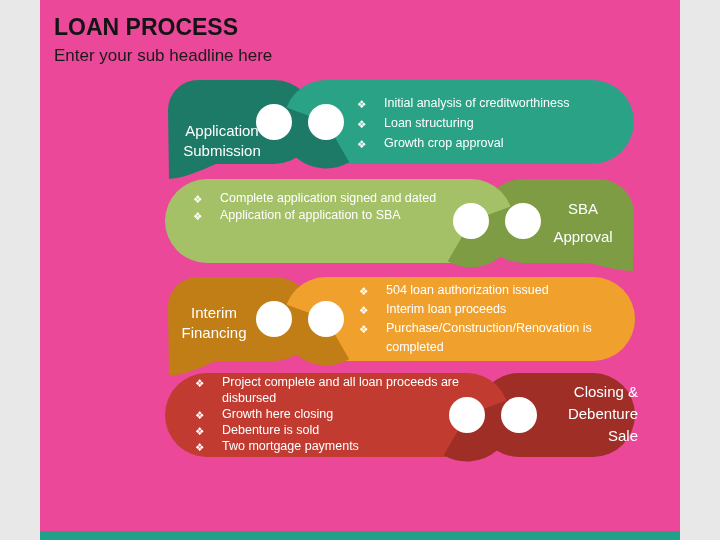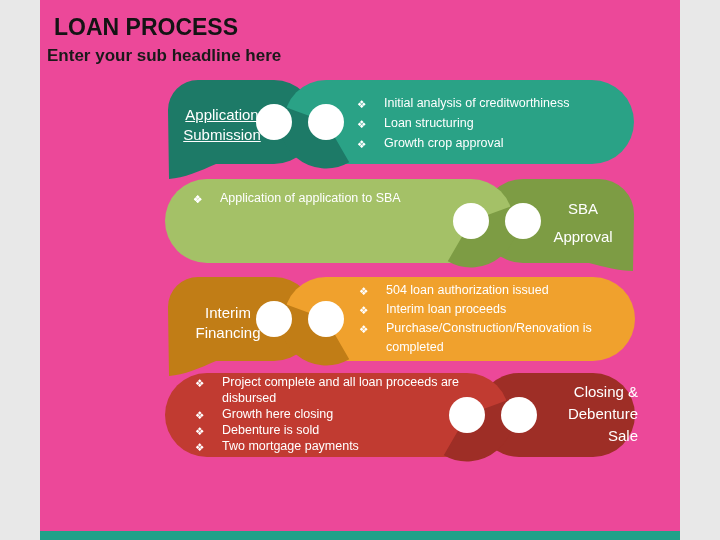--- a/index.html
+++ b/index.html
@@ -5,47 +5,47 @@
   html,body { margin:0; padding:0; background:#e8e8e8; }
   .slide {
     position:relative; width:640px; height:540px; background:#ec4899;
     font-family:"Liberation Sans", sans-serif; overflow:hidden; margin:0 auto;
   }
   .title {
     position:absolute; left:14px; top:14px; font-size:23px; font-weight:700;
     color:#141414; letter-spacing:0;
   }
   .subtitle {
-    position:absolute; left:7px; top:46px; font-size:17px; font-weight:700;
+    position:absolute; left:14px; top:46px; font-size:17px; font-weight:400;
     color:#1a1a1a;
   }
   .rowsvg { position:absolute; }
   .plabel {
     position:absolute; color:#ffffff; font-size:15px; line-height:20px;
     text-align:center; z-index:5;
   }
   ul.bullets {
     position:absolute; list-style:none; margin:0; padding:0; z-index:5;
     color:#ffffff; font-size:12.5px;
   }
   ul.bullets li { position:relative; padding-left:28px; }
   ul.bullets .blt {
     position:absolute; left:1px; top:1px; font-size:10.5px;
   }
   
   .r1svg { left:124px; top:78px; }
-  .r1label { left:132px; top:105px; width:100px;text-decoration:underline; }
+  .r1label { left:132px; top:121px; width:100px; }
   .r1bullets { left:316px; top:93px; width:270px; line-height:20px; }
   
   .r2svg { left:121px; top:176px; }
   .r2label { left:498px; top:195px; width:90px; line-height:28px; }
   .r2bullets { left:152px; top:190px; width:250px; line-height:17px; }
   
   .r3svg { left:124px; top:275px; }
-  .r3label { left:140px; top:303px; width:96px; }
+  .r3label { left:126px; top:303px; width:96px; }
   .r3bullets { left:318px; top:281px; width:262px; line-height:19px; }
   
   .r4svg { left:121px; top:371px; }
   .r4label { left:498px; top:381px; width:100px; line-height:22px;text-align:right; }
   .r4bullets { left:154px; top:374px; width:277px; line-height:16px; }
   .footer-bar { position:absolute; left:0; top:531px; }
 </style>
 </head>
 <body>
 
@@ -78,21 +78,21 @@
     <path d="M 362,3 L 438,3 A 35 35 0 0 1 473,38 L 472,95 C 458,95 444,91 428,87 L 362,87 A 42 42 0 0 1 362,3 Z" fill="#7d9c44"></path>
     <rect x="4" y="3" width="348" height="84" rx="42" fill="#a4c167"></rect>
     <path d="M 340.07,34.06 A 32 32 0 0 1 294,72.71" fill="none" stroke-width="29" stroke="#7d9c44"></path>
     <circle cx="310" cy="45" r="18" fill="#ffffff"></circle>
     <circle cx="362" cy="45" r="18" fill="#ffffff"></circle>
   </svg>
   <div class="plabel r2label">SBA Approval</div>
   <ul class="bullets r2bullets">
     <li>
       <span class="blt">❖</span>
-      </li>
+      <span>Complete application signed and dated</span></li>
     <li>
       <span class="blt">❖</span>
       <span>Application of application to SBA</span></li>
   </ul>
 
   <svg class="rowsvg r3svg" width="476" height="104" viewBox="0 0 476 104" aria-hidden="true">
     <path d="M 34,2 L 110,2 A 42 42 0 0 1 110,86 L 52,86 C 36,93 20,100 5,101 L 4,32 A 30 30 0 0 1 34,2 Z" fill="#c17d16"></path>
     <rect x="120" y="2" width="351" height="84" rx="42" fill="#f0a12d"></rect>
     <path d="M 131.93,33.06 A 32 32 0 0 0 178,71.71" fill="none" stroke-width="29" stroke="#c17d16"></path>
     <circle cx="162" cy="44" r="18" fill="#ffffff"></circle>

